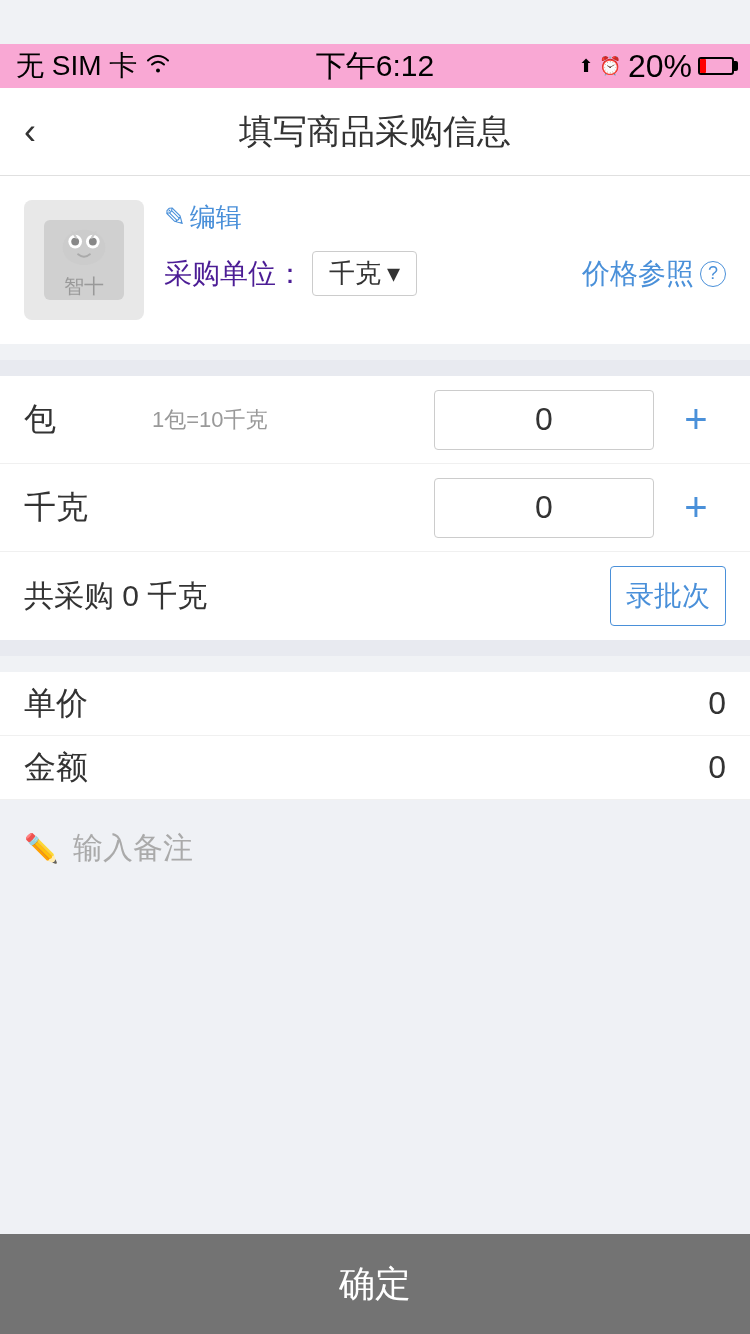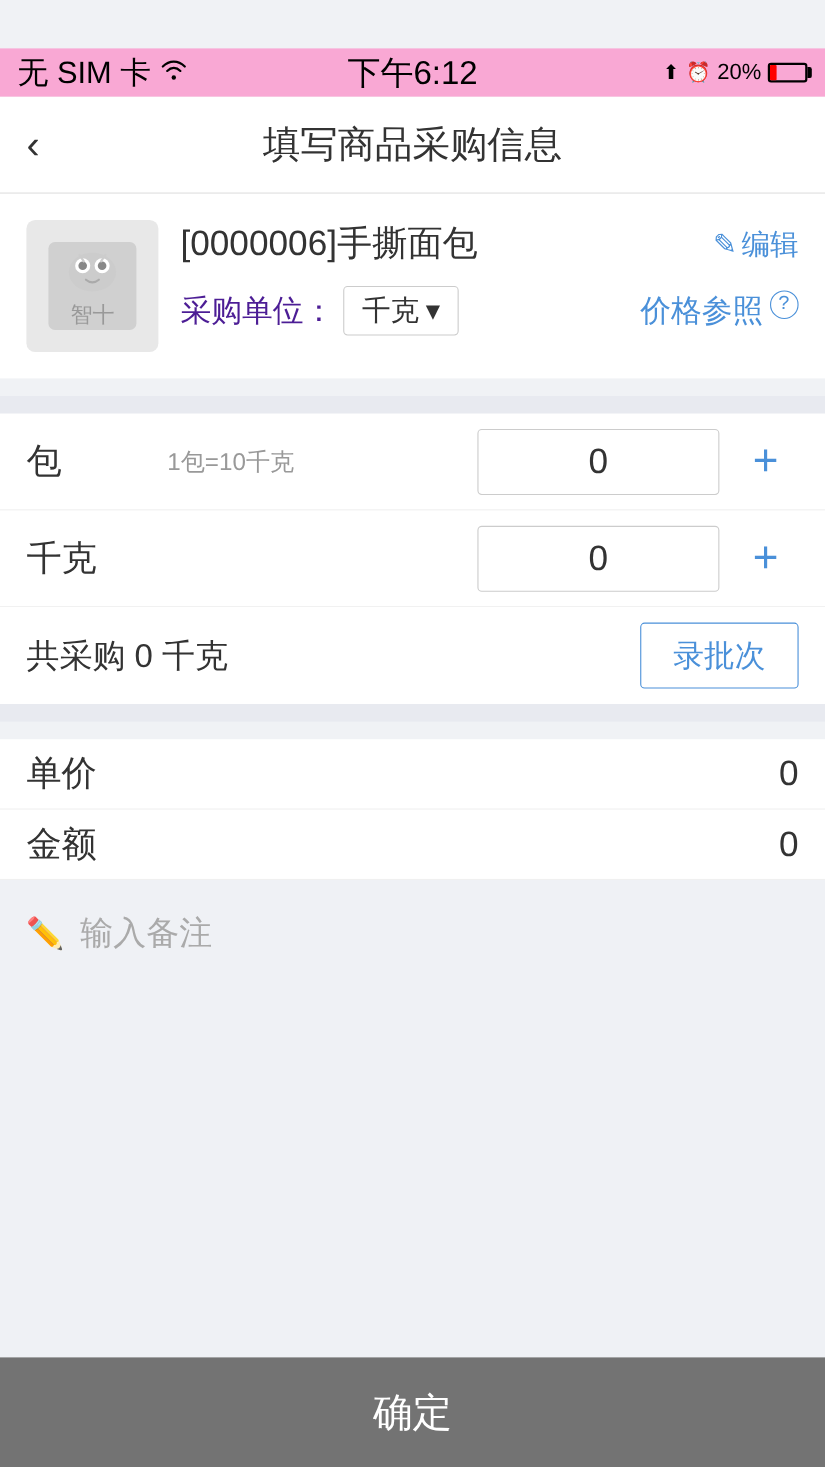--- a/index.html
+++ b/index.html
@@ -163,23 +163,23 @@
       color: #333;
       background: #fff;
       display: inline-flex;
       align-items: center;
       gap: 6px;
     }
     .price-ref {
       font-size: 28px;
       color: #4a90d9;
       display: flex;
+      align-items: center;
       gap: 6px;
       cursor: pointer;
-      font-family: Liberation Mono, monospace;
     }
 
     
     .section-divider {
       height: 16px;
       background: #e8eaf0;
     }
 
     
     .input-section {
@@ -241,21 +241,21 @@
       background: #fff;
       border-bottom: none;
     }
     .summary-text {
       font-size: 30px;
       color: #333;
     }
     .record-btn {
       border: 1px solid #4a90d9;
       border-radius: 4px;
-      padding: 10px 29px;
+      padding: 10px 15px;
       font-size: 28px;
       color: #4a90d9;
       background: #fff;
       cursor: pointer;
     }
 
     
     .price-section {
       background: #fff;
       margin-top: 16px;
@@ -330,21 +330,21 @@
         <path d="M3 7.5C6 4.5 9.3 3 13 3s7 1.5 10 4.5" stroke="#000" stroke-width="2" fill="none" stroke-linecap="round"></path>
       </svg>
     </span>
   </div>
   <div class="status-center">下午6:12</div>
   <div class="status-right">
 
     <span style="font-size:18px;">⬆</span>
 
     <span style="font-size:18px;">⏰</span>
-    <span style="font-size:20px;">20%</span>
+    <span style="font-size:32px;">20%</span>
     <div class="battery-body">
       <div class="battery-fill"></div>
       <div class="battery-tip"></div>
     </div>
   </div>
 </div>
 
 <div class="nav-bar">
   <div class="nav-back">‹</div>
   <div class="nav-title">填写商品采购信息</div>
@@ -361,21 +361,20 @@
         <circle cx="21" cy="22" r="4" fill="#888"></circle>
         <circle cx="39" cy="22" r="4" fill="#888"></circle>
         <path d="M24 35 Q30 40 36 35" stroke="#aaa" stroke-width="2" fill="none" stroke-linecap="round"></path>
         <path d="M18 12 L22 18 M42 12 L38 18" stroke="#ccc" stroke-width="2" stroke-linecap="round"></path>
       </svg>
       <span style="font-size:20px;color:#999;">智十</span>
     </div>
   </div>
   <div class="product-info">
     <div class="product-header">
-      <span class="product-name">[0000006]手撕面包</span>
       <span class="edit-btn">
         <span>✎</span>
         <span>编辑</span>
       </span>
     </div>
     <div class="product-unit-row">
       <div style="display:flex;align-items:center;gap:8px;">
         <span class="unit-label">采购单位：</span>
         <div class="unit-select">
           <span>千克</span>

